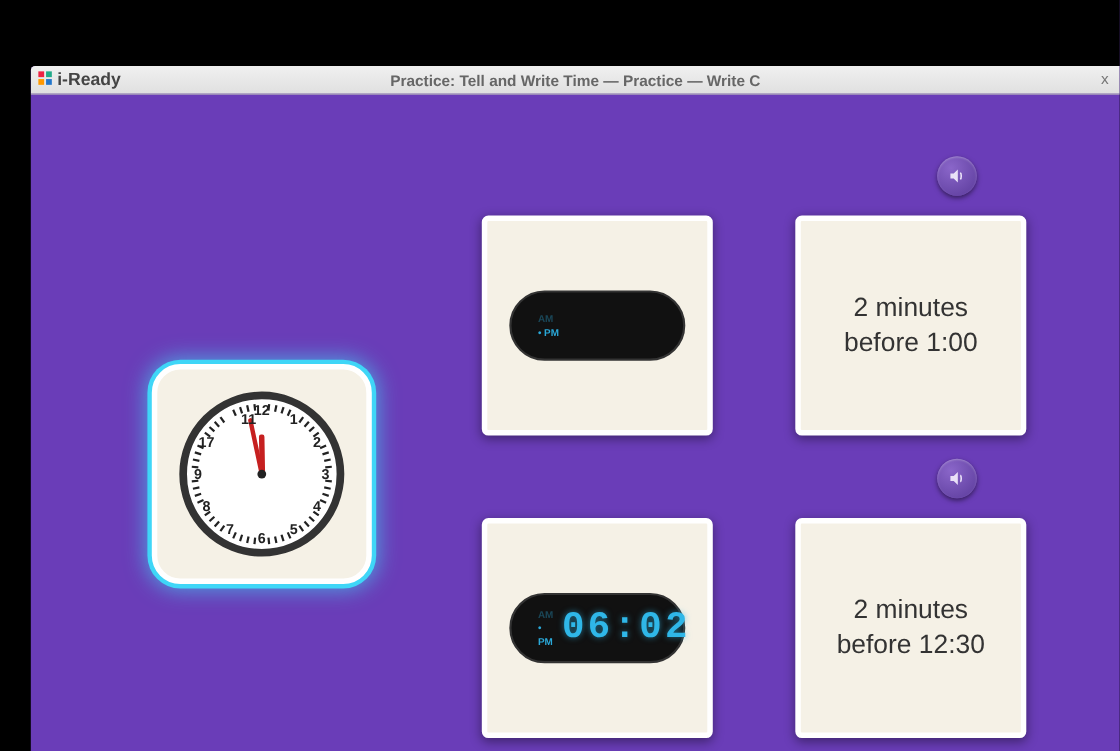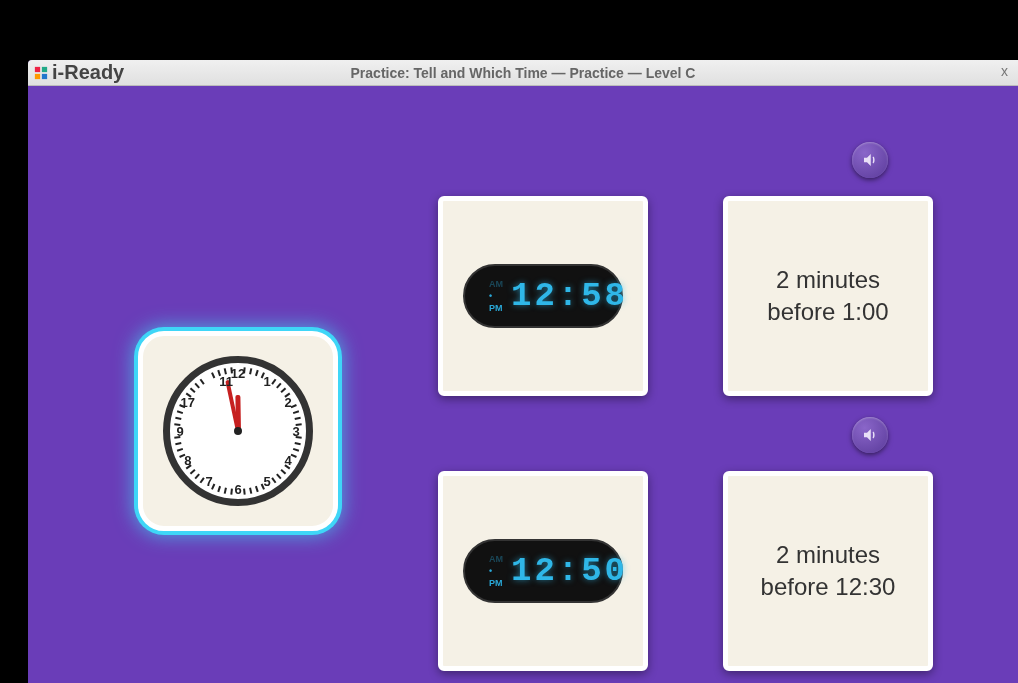--- a/index.html
+++ b/index.html
@@ -26,26 +26,25 @@
     background: linear-gradient(#f0f0f0,#e0e0e0);
     border-bottom: 1px solid #bbb;
     display: flex;
     align-items: center;
     position: relative;
     font-size: 14px;
     color: #555;
   }
   .brand {
     display: flex;
-    align-items: center;
     gap: 4px;
     padding-left: 6px;
     font-weight: 600;
     color: #444;
-    font-size: 20px;
+    font-size: 16px;
   }
   .brand-logo {
     width: 14px; height: 14px;
     display: inline-flex;
   }
   .title-text {
     position: absolute;
     left: 50%;
     transform: translateX(-50%);
     font-size: 14px;
@@ -219,21 +218,21 @@
       <span class="brand-logo">
         <svg viewBox="0 0 16 16">
             <rect x="1" y="1" width="6" height="6" fill="#e24"></rect>
             <rect x="9" y="1" width="6" height="6" fill="#2a8"></rect>
             <rect x="1" y="9" width="6" height="6" fill="#f90"></rect>
             <rect x="9" y="9" width="6" height="6" fill="#27c"></rect>
           </svg>
       </span>
       <span>i-Ready</span>
     </div>
-    <div class="title-text">Practice: Tell and Which Time — Practice — Level C</div>
+    <div class="title-text">Practice: Tell and Write Time — Practice — Write C</div>
     <div class="close-x">x</div>
   </div>
 
 
   <div class="workspace">
 
     <div class="card reference">
       <div class="analog">
         <div class="hand hour" style="transform: rotate(359deg);"></div>
         <div class="hand minute" style="transform: rotate(348deg);"></div>
@@ -300,38 +299,37 @@
           <div class="tick" style="transform: translateX(-50%) rotate(354deg);"></div>
         </div>
     </div>
 
     <div class="card c1">
       <div class="digital">
         <div class="ampm">
           <span>AM</span>
           <span class="active">PM</span>
         </div>
-        <div class="digits">12:58</div>
       </div>
     </div>
 
     <div class="card c2">
       <div class="text-card">
         <div>2 minutes</div>
         <div>before 1:00</div>
       </div>
     </div>
 
     <div class="card c3">
       <div class="digital">
         <div class="ampm">
           <span>AM</span>
           <span class="active">PM</span>
         </div>
-        <div class="digits">12:50</div>
+        <div class="digits">06:02</div>
       </div>
     </div>
 
     <div class="card c4">
       <div class="text-card">
         <div>2 minutes</div>
         <div>before 12:30</div>
       </div>
     </div>
 

